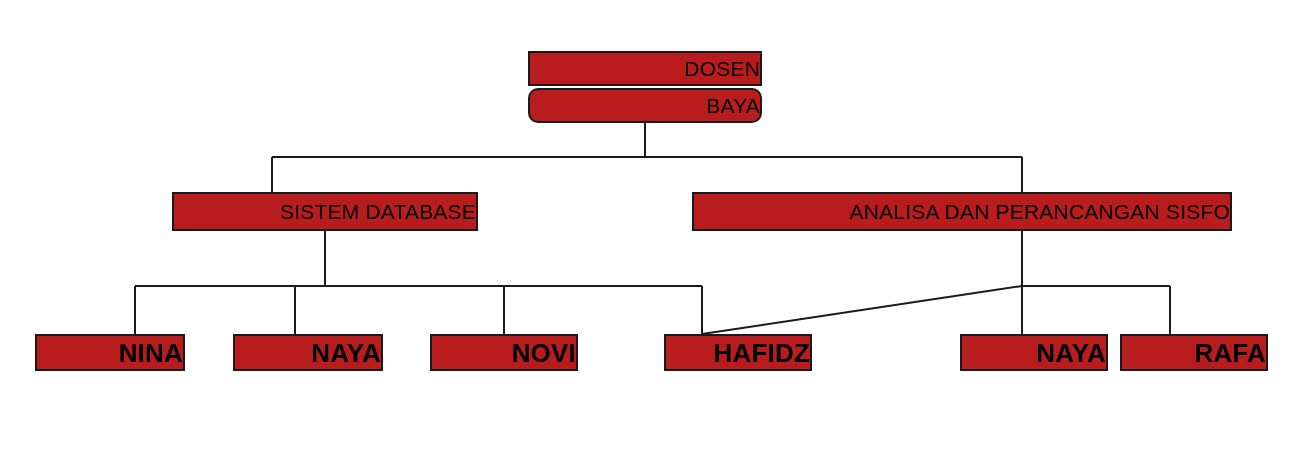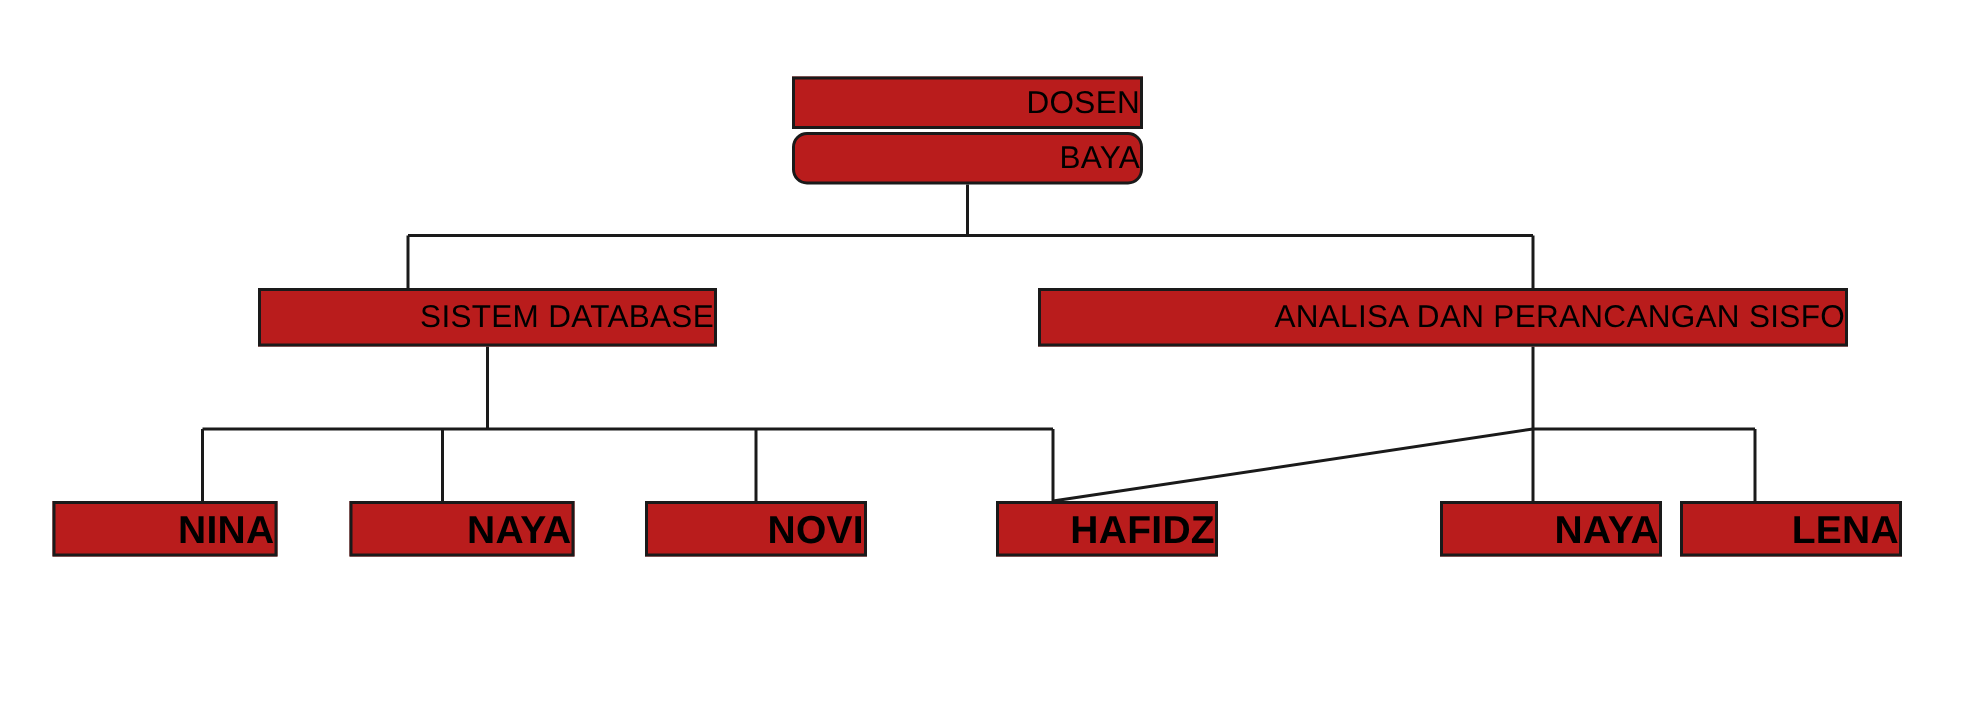--- a/index.html
+++ b/index.html
@@ -86,16 +86,16 @@
       <div class="node lvl2" style="left: 430px; top: 334px; width: 148px; height: 37px; border-color: rgb(26, 26, 26);">
         <span class="node-label lvl2" style="color: rgb(0, 0, 0);">NOVI</span>
       </div>
       <div class="node lvl2" style="left: 628px; top: 334px; width: 148px; height: 37px; border-color: rgb(26, 26, 26); margin-left: 36px;">
         <span class="node-label lvl2" style="color: rgb(0, 0, 0);">HAFIDZ</span>
       </div>
       <div class="node lvl2" style="left: 960px; top: 334px; width: 148px; height: 37px; border-color: rgb(26, 26, 26); padding-left: 33px;">
         <span class="node-label lvl2" style="color: rgb(0, 0, 0);">NAYA</span>
       </div>
       <div class="node lvl2" style="left: 1120px; top: 334px; width: 148px; height: 37px; border-color: rgb(26, 26, 26);">
-        <span class="node-label lvl2" style="color: rgb(0, 0, 0);">LENA</span>
+        <span class="node-label lvl2" style="color: rgb(0, 0, 0);">RAFA</span>
       </div>
     </div>
 </div>
 
 </body></html>

